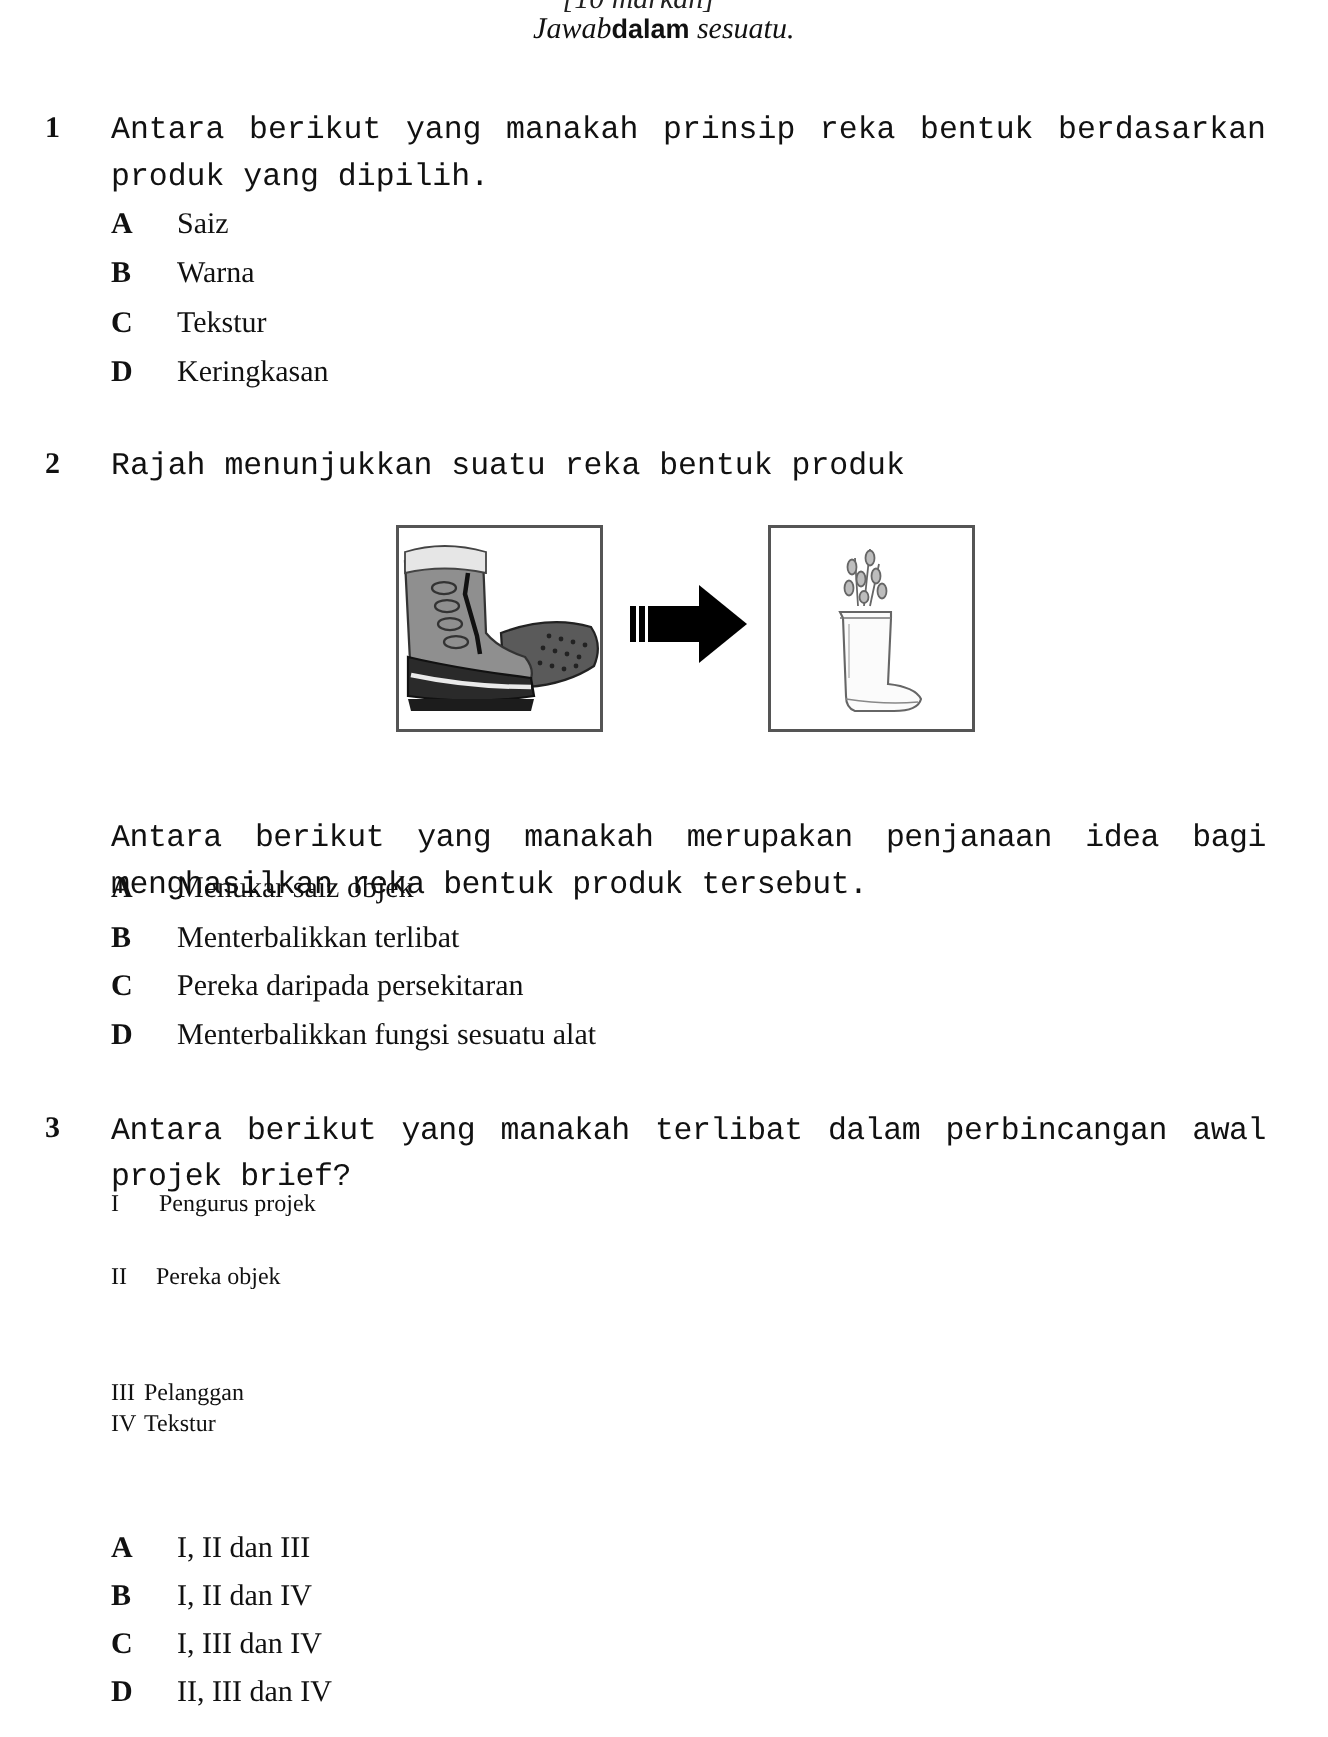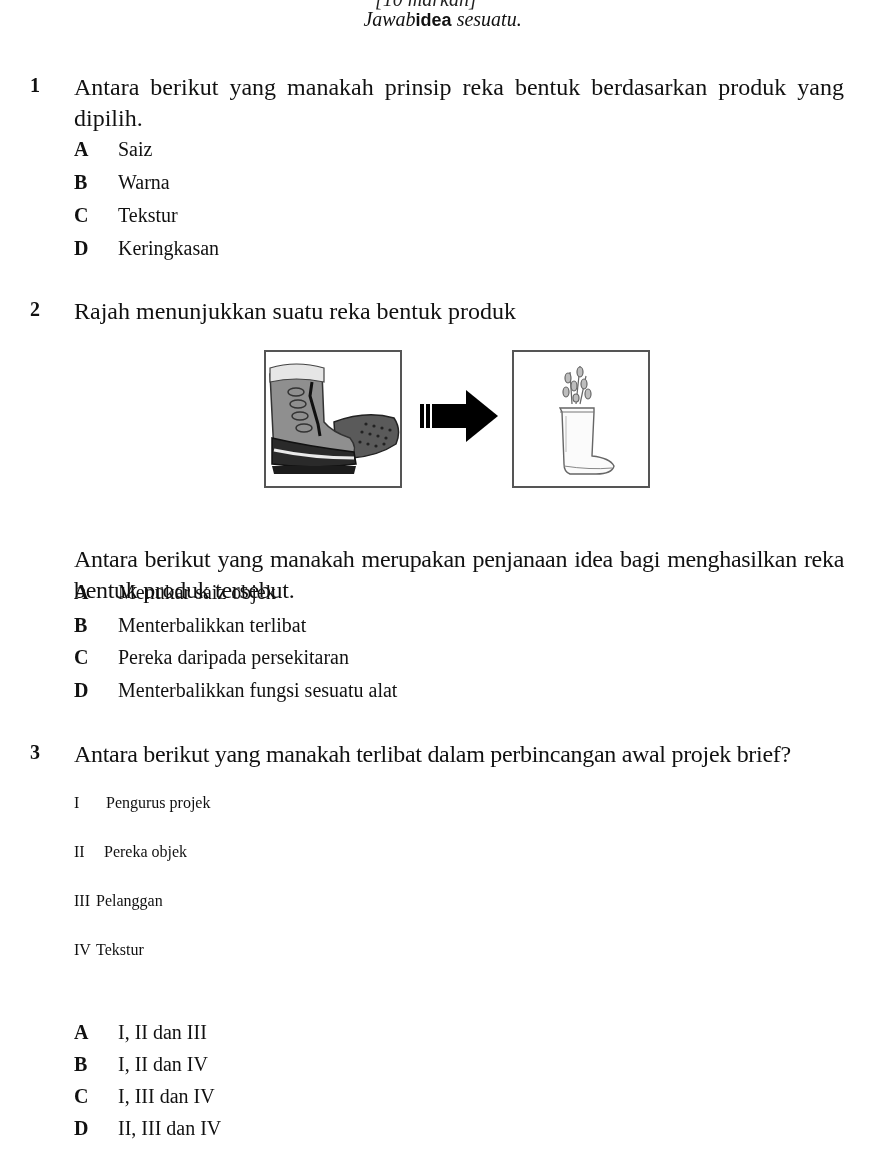--- a/index.html
+++ b/index.html
@@ -17,22 +17,22 @@
     }
     .header-line .it { font-style: italic; }
     .header-line .bold {
       font-family: "Liberation Sans", "DejaVu Sans", sans-serif;
       font-weight: bold; font-size: 18px; letter-spacing: 0px;
     }
     .qnum {
       font-weight: bold; font-size: 20px; left: 30px;
     }
     .qtext {
-      left: 74px; width: 770px; font-size: 24px; line-height: 31px;
-      text-align: justify; text-align-last: left;
+      left: 74px; width: 770px; font-size: 21px; line-height: 31px;
+      text-align: justify; text-align-last: left; font-family: Liberation Mono, monospace;
     }
     .qtext.narrow { letter-spacing: -0.3px; }
     .opt { left: 74px; font-size: 20px; height: 30px; line-height: 30px; display: flex; }
     .opt .letter {
       font-weight: bold; width: 44px; display: inline-block;
     }
     .opt .otext { display: inline-block; }
     .roman { left: 74px; font-size: 16px; line-height: 30px; }
     .roman .rn { display: inline-block; }
     .roman .rtext { display: inline-block; margin-left: 10px; }
@@ -40,21 +40,21 @@
     .figure-box {
       border: 2px solid #555; background: #fff; box-sizing: border-box;
     }
     .arrow-wrap { left: 420px; top: 390px; width: 78px; height: 52px; }
   </style>
 </head>
 <body>
 
 <div class="abs top-cut">[10 markah]</div>
 <div class="abs header-line">
-  <span class="it">Jawab</span><span class="bold">idea</span>
+  <span class="it">Jawab</span><span class="bold">dalam</span>
   <span class="it">sesuatu.</span>
 </div>
 
 <div class="abs qnum" style="top:74px;">1</div>
 <div class="abs qtext" style="top:72px;">Antara berikut yang manakah prinsip reka bentuk berdasarkan produk yang dipilih.</div>
 
 <div class="abs opt" style="top:134px;">
   <span class="letter">A</span>
   <span class="otext">Saiz</span>
 </div>
@@ -165,21 +165,21 @@
 <div class="abs qnum" style="top:741px;">3</div>
 <div class="abs qtext narrow" style="top:739px;">Antara berikut yang manakah terlibat dalam perbincangan awal projek brief?</div>
 
 <div class="abs roman" style="top:788px;">
   <span class="rn" style="width:22px;">I</span><span class="rtext">Pengurus projek</span>
 </div>
 <div class="abs roman" style="top:837px;">
   <span class="rn" style="width:20px;">II</span><span class="rtext">Pereka objek</span>
 </div>
 <div class="abs roman" style="top:886px;">
-  <span class="rn" style="width:18px;">III</span><span class="rtext" style="margin-left:4px;">Pelanggan</span>
+  <span class="rn" style="width:18px;margin-top:28px;">III</span><span class="rtext" style="margin-left:4px;">Pelanggan</span>
 </div>
 <div class="abs roman" style="top:935px;">
   <span class="rn" style="width:18px;">IV</span><span class="rtext" style="margin-left:4px;">Tekstur</span>
 </div>
 
 <div class="abs opt" style="top:1017px;">
   <span class="letter">A</span>
   <span class="otext">I, II dan III</span>
 </div>
 <div class="abs opt" style="top:1049px;">

